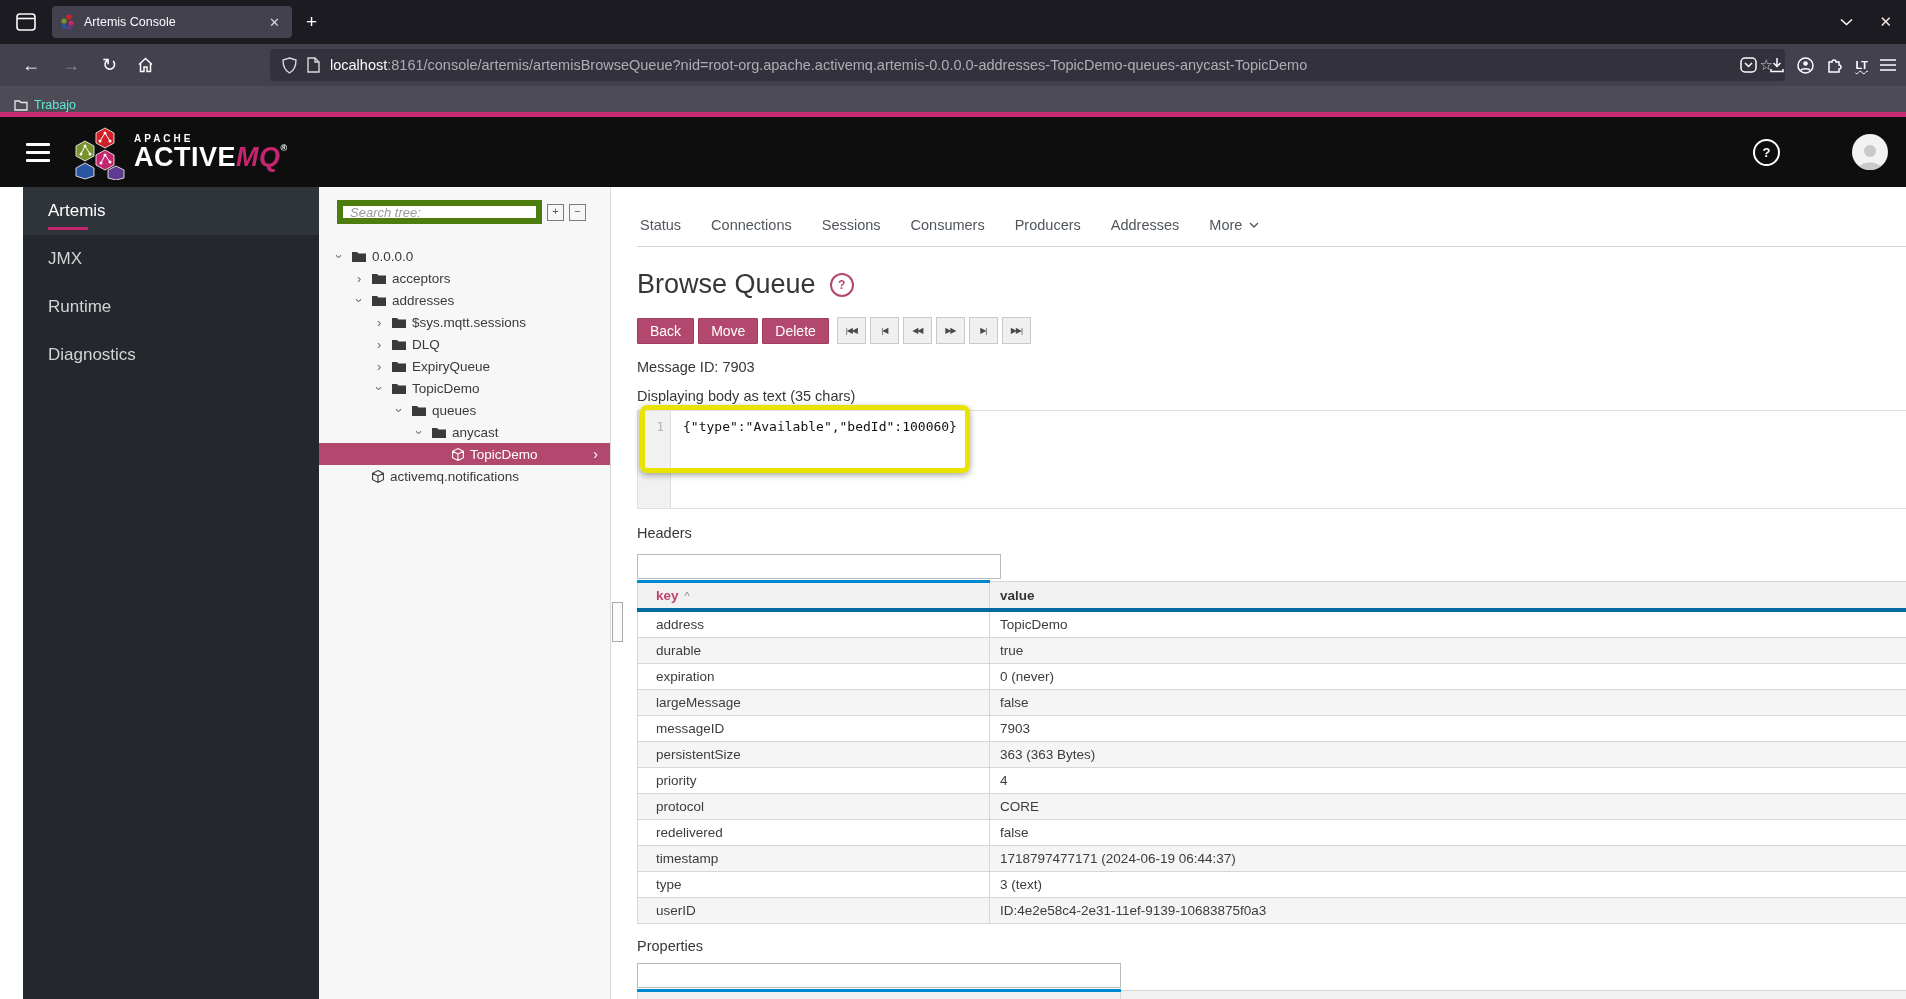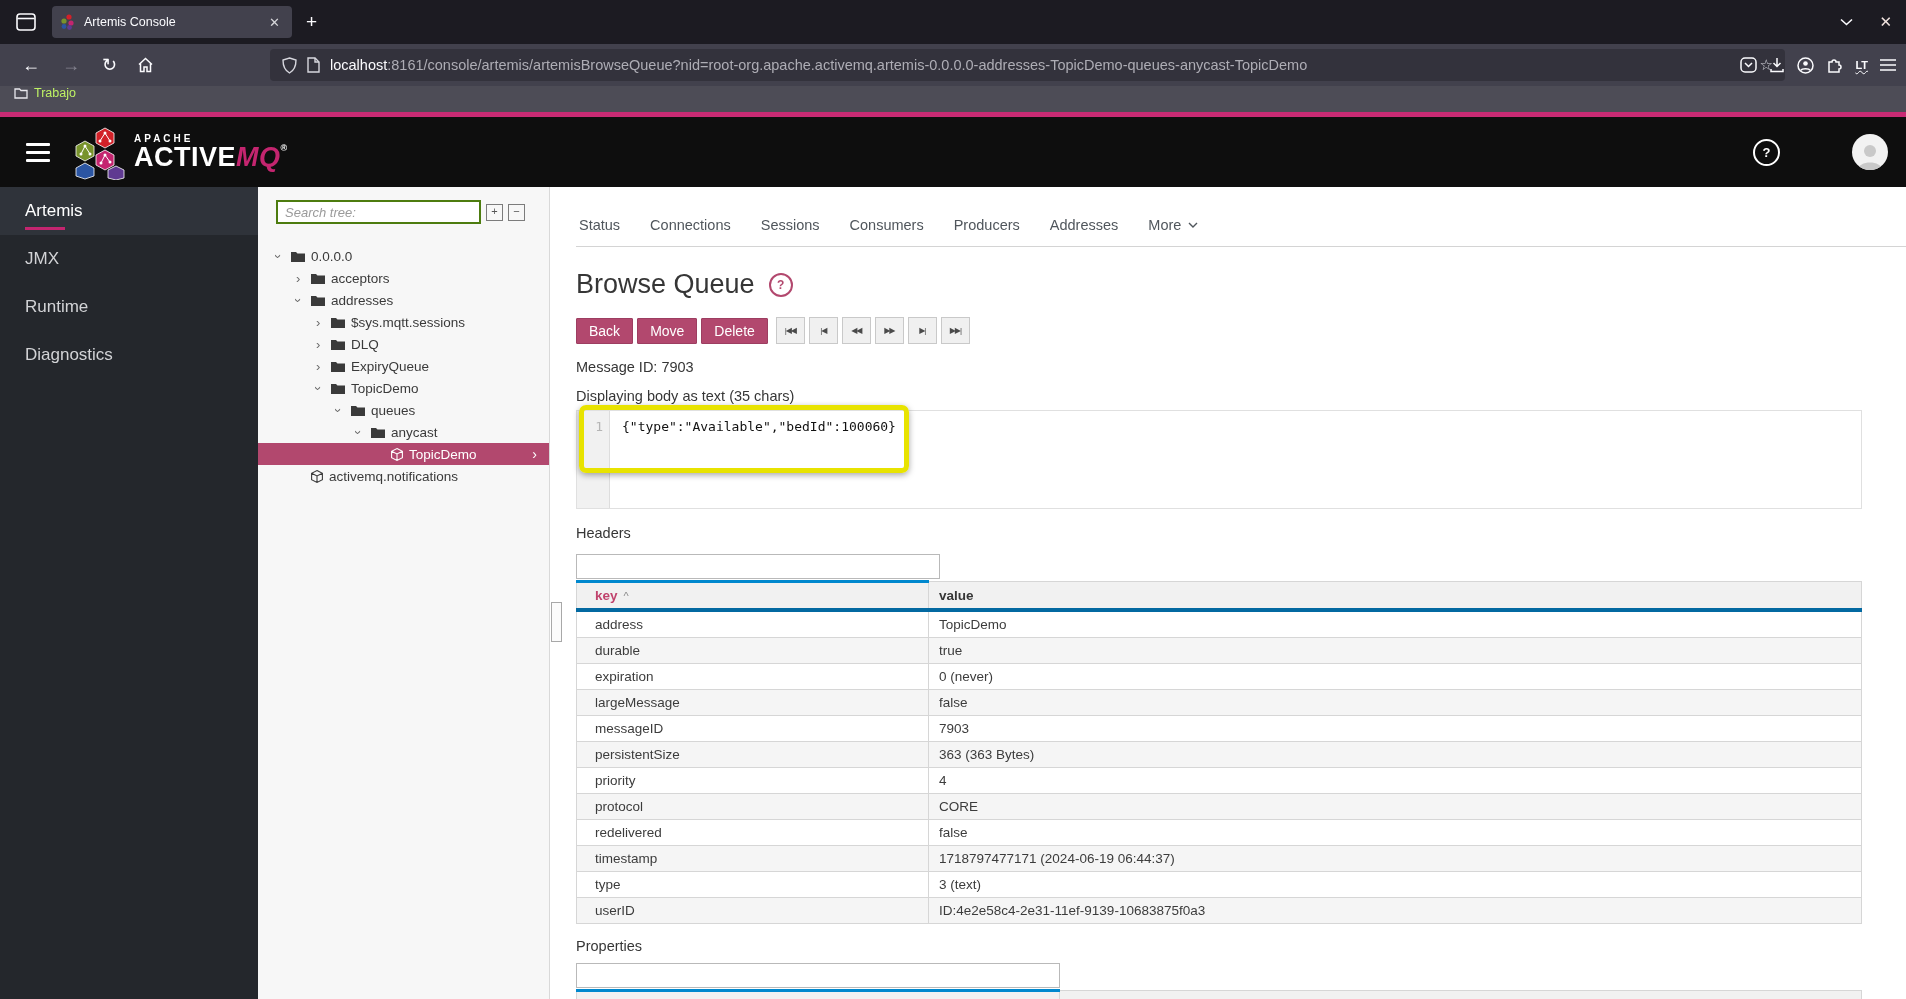--- a/index.html
+++ b/index.html
@@ -20,49 +20,49 @@
   .navbtn{color:#fbfbfe;font-size:18px;margin-left:22px;}
   .navbtn.fwd{color:#84838f;}
   .urlbar{position:absolute;left:270px;top:49px;width:1515px;height:32px;background:#33323c;border-radius:4px;display:flex;align-items:center;padding:0 12px;box-sizing:border-box;}
   .urlbar .urltext{margin-left:10px;font-size:14.5px;white-space:nowrap;overflow:hidden;flex:1;}
   .urlbar .host{color:#fbfbfe;}
   .urlbar .rest{color:#aeadb5;}
   .star{color:#d7d7de;font-size:15px;margin-left:8px;}
   .tb-icons{position:absolute;right:10px;top:44px;height:42px;display:flex;align-items:center;gap:12px;color:#fbfbfe;}
   .lt-badge{font-size:11px;font-weight:bold;color:#fbfbfe;text-decoration:underline wavy 1px;}
 
-  .bookmarksbar{position:absolute;left:0;top:86px;width:100%;height:26px;background:#4d4c56;display:flex;align-items:flex-start;color:#bef264;font-size:12.5px;}
+  .bookmarksbar{position:absolute;left:0;top:86px;width:100%;height:26px;background:#4d4c56;display:flex;align-items:flex-end;color:#5eead4;font-size:12.5px;}
   .bm-item{display:flex;align-items:center;gap:6px;margin-left:14px;}
 
   .accentline{position:absolute;left:0;top:112px;width:100%;height:5px;background:#c92b74;}
 
   
   .appheader{position:absolute;left:0;top:117px;width:100%;height:70px;background:#0e0e0e;display:flex;align-items:center;}
   .hamburger{margin-left:26px;width:24px;display:flex;flex-direction:column;gap:5px;}
   .hamburger span{display:block;height:3px;background:#fff;border-radius:1px;}
   .logo{margin-left:22px;display:flex;align-items:center;}
   .brandtext{margin-left:6px;line-height:1;}
   .brandtext .apache{font-size:10px;letter-spacing:3px;color:#fff;font-weight:600;}
   .brandtext .big{font-size:27px;font-weight:800;letter-spacing:0.5px;color:#fff;}
   .brandtext .mq{color:#c4256f;font-style:italic;}
   .brandtext .reg{font-size:9px;color:#fff;vertical-align:top;}
   .hdr-right{margin-left:auto;display:flex;align-items:center;gap:72px;margin-right:18px;}
   .helpcircle{width:23px;height:23px;border:2px solid #fff;border-radius:50%;color:#fff;font-size:13px;font-weight:bold;display:flex;align-items:center;justify-content:center;}
   .avatar{width:36px;height:36px;border-radius:50%;background:#f2f2f2;overflow:hidden;display:flex;align-items:flex-end;justify-content:center;}
 
   
   .bodyrow{position:absolute;left:0;top:187px;width:100%;bottom:0;display:flex;}
-  .sidenav{width:258px;flex-shrink:0;background:#24272c;}
+  .sidenav{width:296px;flex-shrink:0;background:#24272c;margin-left:23px;}
   .sn-item{height:48px;display:flex;align-items:center;padding-left:25px;font-size:17px;color:#d2d3d6;position:relative;}
   .sn-item.active{background:#2f333a;color:#fff;}
   .sn-item.active::after{content:"";position:absolute;left:25px;bottom:5px;width:40px;height:3px;background:#c4256f;}
 
   .treepanel{width:292px;flex-shrink:0;background:#f7f7f7;border-right:1px solid #d9d9d9;box-sizing:border-box;}
   .searchrow{margin:13px 0 0 18px;display:flex;align-items:center;}
-  .searchrow input{width:205px;height:24px;border:2px solid #4d7c0f;background:#fff;font-size:13px;padding:0 7px;box-sizing:border-box;font-family:"Liberation Sans",sans-serif;}
+  .searchrow input{width:205px;height:24px;border:6px solid #4d7c0f;background:#fff;font-size:13px;padding:0 7px;box-sizing:border-box;font-family:"Liberation Sans",sans-serif;}
   .searchrow input::placeholder{font-style:italic;color:#9a9a9a;}
   .tinybtn{width:15px;height:15px;border:1px solid #7c7c7c;color:#555;font-size:11px;line-height:13px;text-align:center;margin-left:5px;background:#f7f7f7;}
   .tree{margin-top:21px;font-size:13.5px;color:#3a3a3a;}
   .trow{height:22px;display:flex;align-items:center;white-space:nowrap;}
   .trow .exp{width:15px;color:#6a6a6a;font-size:13px;flex-shrink:0;}
   .trow .exp .g{display:inline-block;}
   .trow .exp .g.open{transform:rotate(90deg);}
   .trow .nicon{margin-right:6px;display:flex;flex-shrink:0;}
   .trow.selected{background:#b2486e;color:#fff;position:relative;}
   .trow.selected .exp{color:#fff;}

